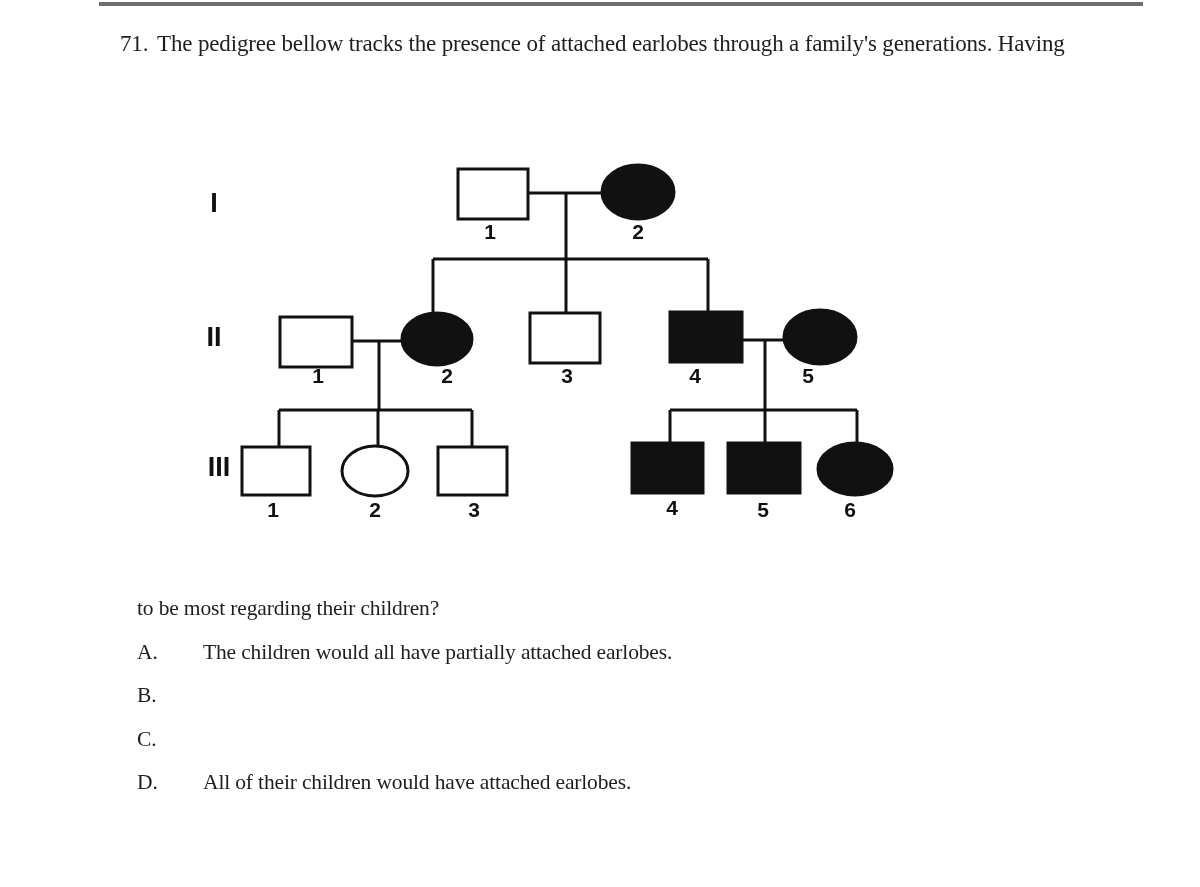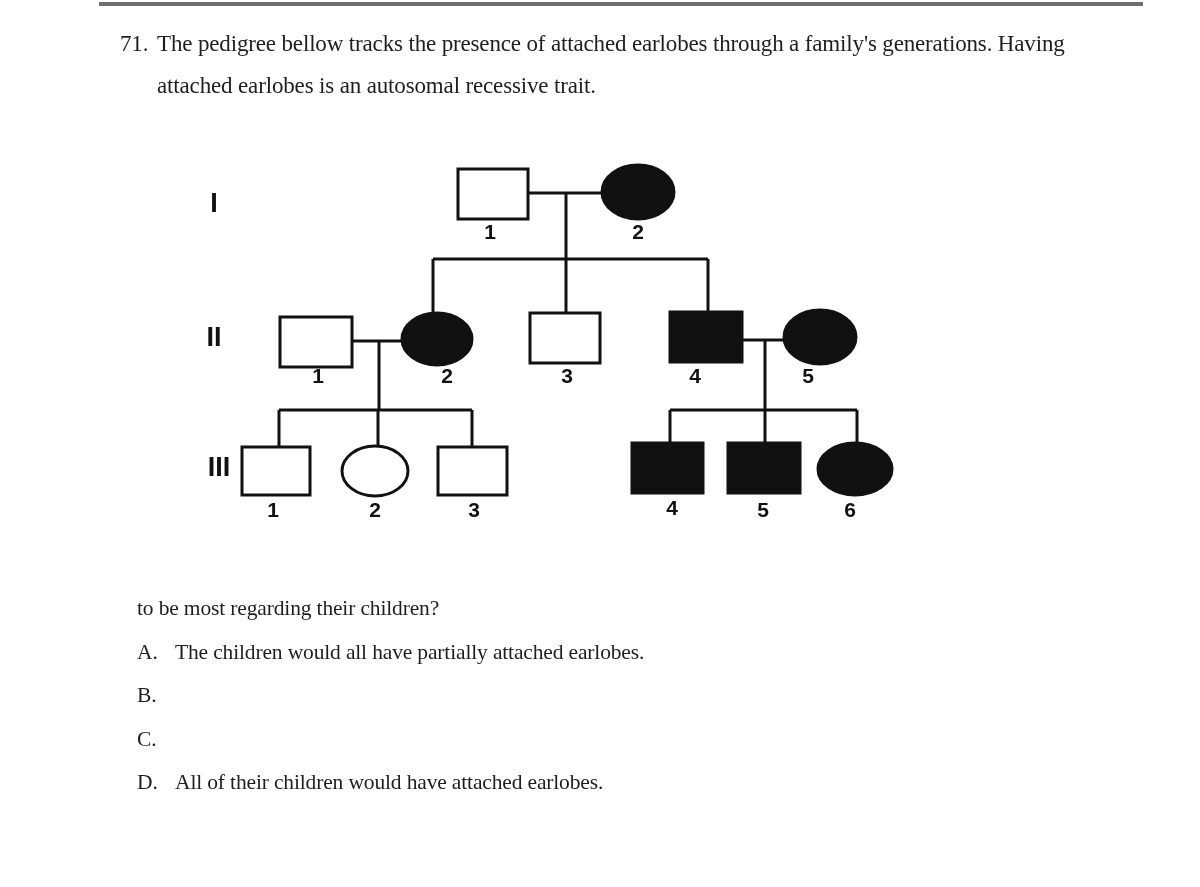--- a/index.html
+++ b/index.html
@@ -17,32 +17,31 @@
   #pedigree{position:absolute;left:0;top:0;}
   .ped-num{font-family:"Liberation Sans",sans-serif;font-weight:bold;font-size:21px;fill:#111111;}
   .ped-gen{font-family:"Liberation Sans",sans-serif;font-weight:bold;font-size:27px;fill:#111111;}
   .qa{
     position:absolute;left:137px;top:587px;
     font-size:21.5px;line-height:43.5px;letter-spacing:-0.15px;
   }
   .q-line{white-space:nowrap;}
   .option{display:flex;}
   .letter{flex:0 0 38px;}
-  .opt-text div{white-space:nowrap;}
+  .opt-text div{white-space:nowrap;margin-left:28px;}
 </style>
 </head>
 <body>
 
 <div class="page">
 
   <div class="top-rule"></div>
 
   <div class="intro">
     <div class="q-line"><span class="qnum">71.</span><span>The pedigree bellow tracks the presence of attached earlobes through a family's generations. Having</span></div>
-    <div class="q-line indent">attached earlobes is an autosomal recessive trait.</div>
   </div>
 
   <svg id="pedigree" width="1200" height="560" viewBox="0 0 1200 560">
       <line x1="528" y1="193" x2="604" y2="193" stroke="#111111" stroke-width="3"></line>
       <line x1="566" y1="193" x2="566" y2="259" stroke="#111111" stroke-width="3"></line>
       <line x1="433" y1="259" x2="708" y2="259" stroke="#111111" stroke-width="3"></line>
       <line x1="433" y1="259" x2="433" y2="315" stroke="#111111" stroke-width="3"></line>
       <line x1="566" y1="259" x2="566" y2="313" stroke="#111111" stroke-width="3"></line>
       <line x1="708" y1="259" x2="708" y2="312" stroke="#111111" stroke-width="3"></line>
       <line x1="352" y1="341" x2="404" y2="341" stroke="#111111" stroke-width="3"></line>

